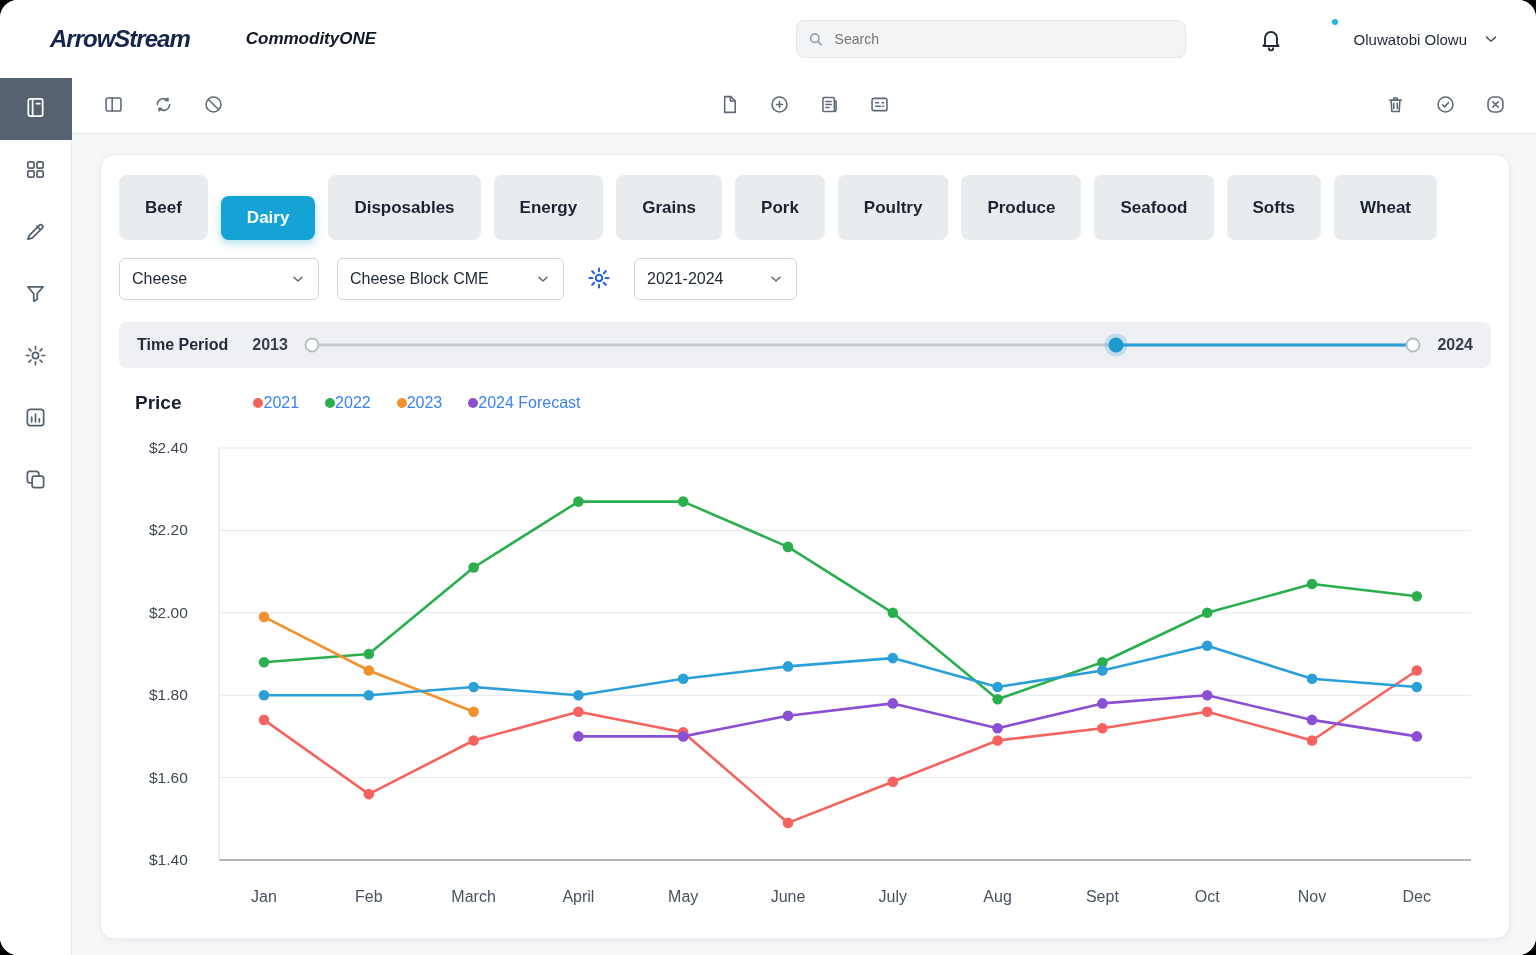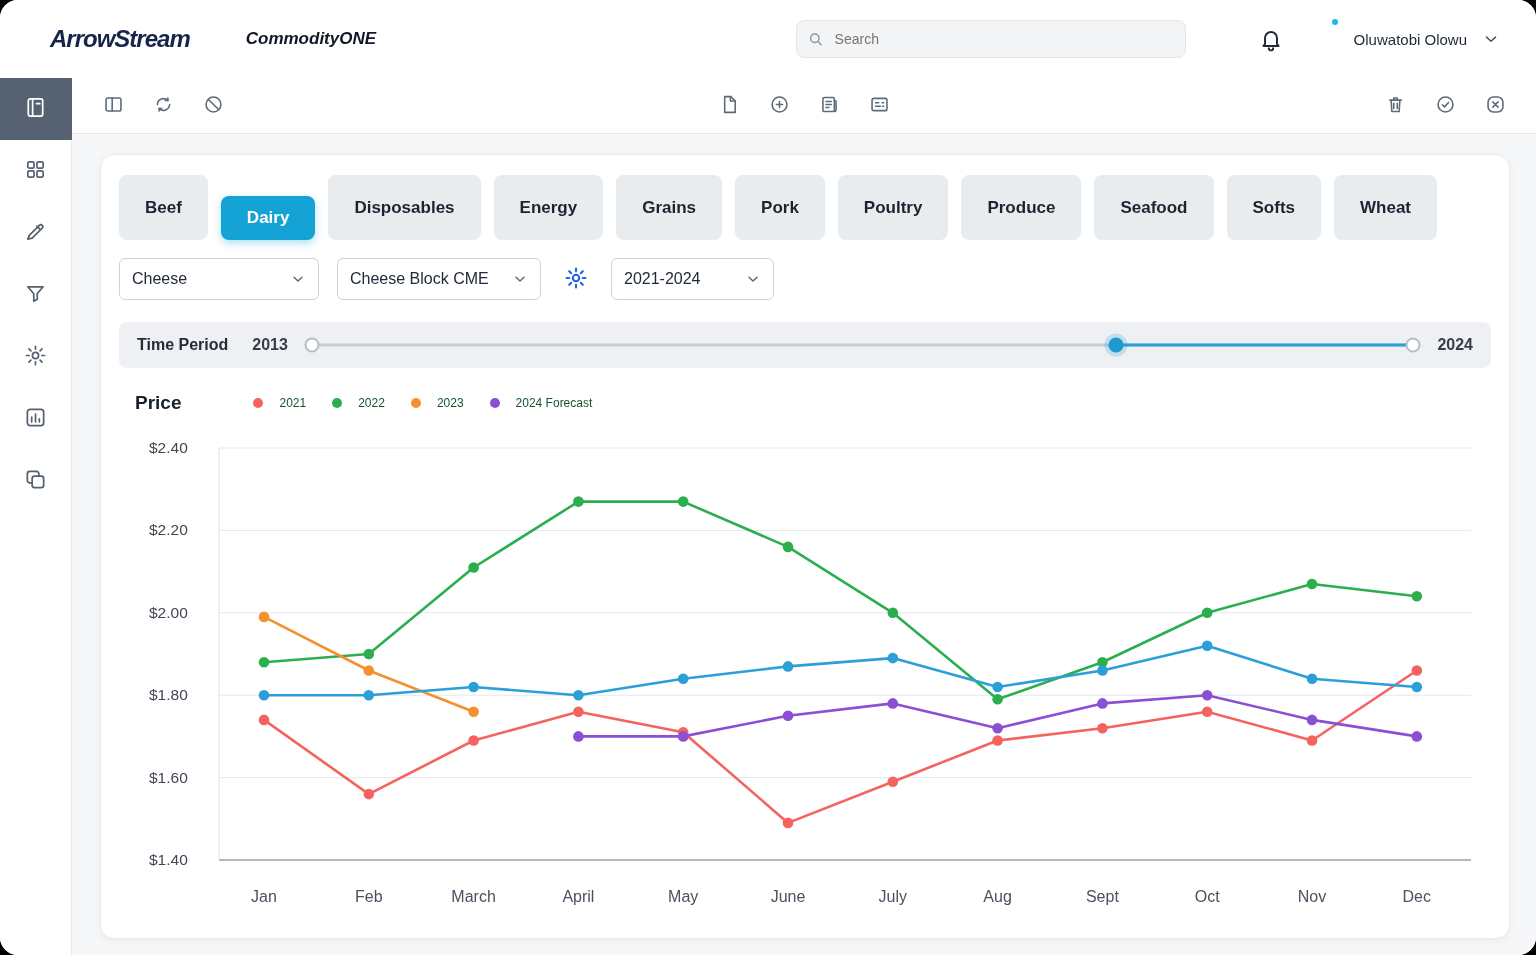--- a/index.html
+++ b/index.html
@@ -39,39 +39,39 @@
   .card { margin:20px 26px 30px 28px; background:#fff; border:1px solid #e8eaee; border-radius:14px; box-shadow:0 2px 8px rgba(16,24,40,.05); padding:20px 18px 16px 18px; }
 
   .tabs { display:flex; gap:13px; flex-wrap:wrap; }
   .tab { background:#e9ecef; color:#1b2430; border:none; border-radius:8px; font-weight:700; font-size:17px; padding:12px 26px; cursor:pointer; font-family:inherit; }
   .tab.active { background:#15a3d6; color:#fff; box-shadow:0 3px 8px rgba(21,163,214,.35);margin-top:21px; }
 
   .filter-row { display:flex; align-items:center; gap:18px; margin-top:18px; }
   .select { display:inline-flex; align-items:center; justify-content:space-between; height:42px; border:1px solid #ced3da; border-radius:6px; padding:12px 12px; background:#fff; font-size:16px; color:#222b38; cursor:pointer; }
   .select .chev { width:16px; height:16px; color:#5b6573; margin-left:10px; }
   .sel-commodity { width:200px; }
-  .sel-series { width:204px; }
+  .sel-series { width:227px; }
   .sel-period { width:163px; }
   .gear-btn { border:none; background:none; color:#2563eb; width:34px; height:34px; cursor:pointer; }
   .gear-btn svg { width:24px; height:24px; stroke-width:2.1; }
 
   .time-bar { margin-top:22px; background:#eef0f3; border-radius:8px; height:46px; display:flex; align-items:center; gap:16px; padding:0 18px; }
   .tp-label { font-size:16px; font-weight:700; color:#222b38; margin-right:8px; }
   .tp-year { font-size:16px; font-weight:600; color:#343e4d; }
   .slider { flex:1; position:relative; height:18px; margin:0 8px; cursor:pointer; }
   .slider .track { position:absolute; left:0; right:0; top:50%; height:3px; transform:translateY(-50%); background:#c7cdd5; border-radius:2px; }
   .slider .fill { position:absolute; top:50%; height:3px; transform:translateY(-50%); background:#2b9fd8; border-radius:2px; }
   .handle { position:absolute; top:50%; width:15px; height:15px; border-radius:50%; transform:translate(-50%,-50%); cursor:grab; }
   .handle.open { background:#fff; border:2px solid #b6bec8; }
   .handle.active { background:#1d9ad0; box-shadow:0 0 0 4px rgba(43,159,216,.22); }
 
   .chart-head { display:flex; align-items:center; margin-top:24px; padding-left:16px; }
   .price-label { font-size:19px; font-weight:700; color:#16202e; }
   .legend { display:flex; gap:26px; margin-left:72px; }
-  .legend-item { display:flex; align-items:center; gap:16px; font-size:12px; color:#14532d; }
+  .legend-item { display:flex; align-items:center; gap:0; font-size:16px; color:#3b82f6; }
   .legend-dot { width:10px; height:10px; border-radius:50%; }
 
   #chart { margin-top:8px; }
   #chart svg { display:block; }
 </style>
 </head>
 <body>
 
 <div class="app">
 

